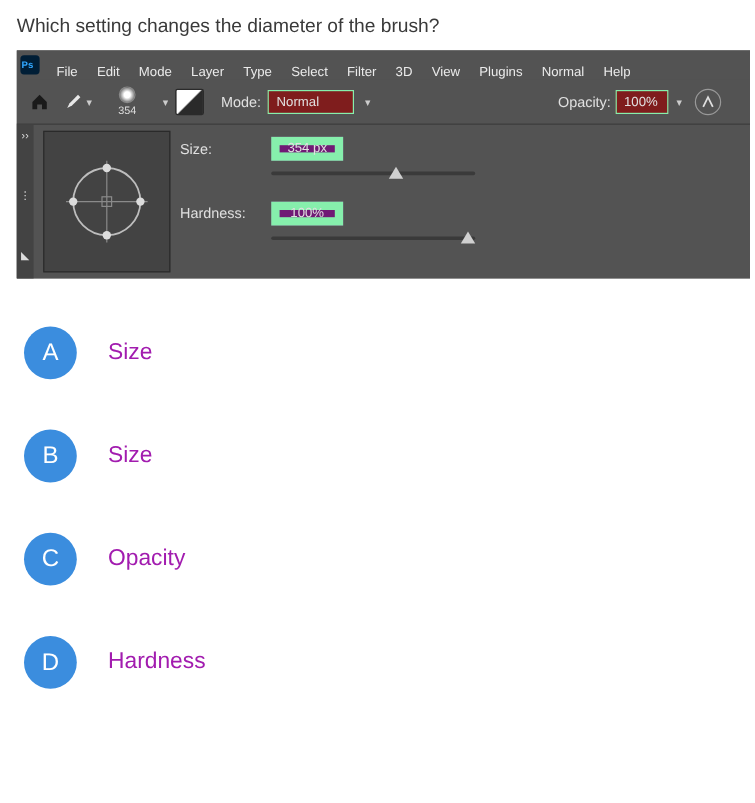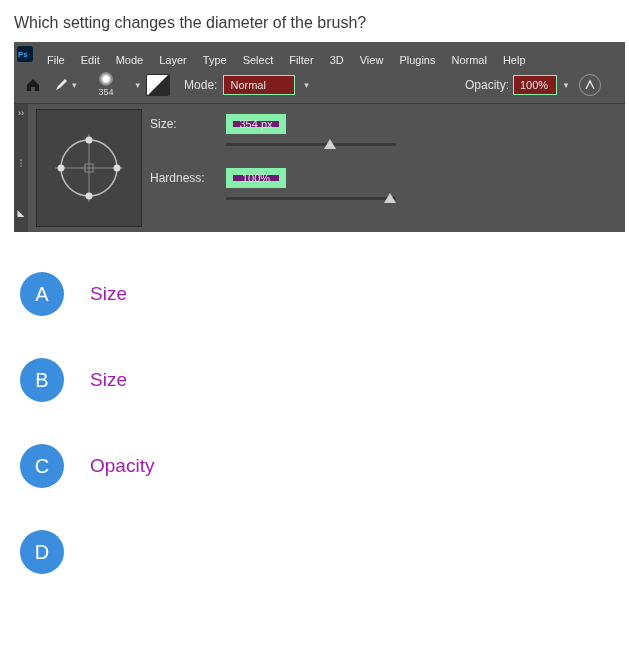--- a/index.html
+++ b/index.html
@@ -291,14 +291,15 @@
   <div class="answer-row">
     <div class="answer-badge">B</div>
     <div class="answer-text">Size</div>
   </div>
   <div class="answer-row">
     <div class="answer-badge">C</div>
     <div class="answer-text">Opacity</div>
   </div>
   <div class="answer-row">
     <div class="answer-badge">D</div>
+    <div class="answer-text">Hardness</div>
   </div>
 </div>
 
 </body></html>

